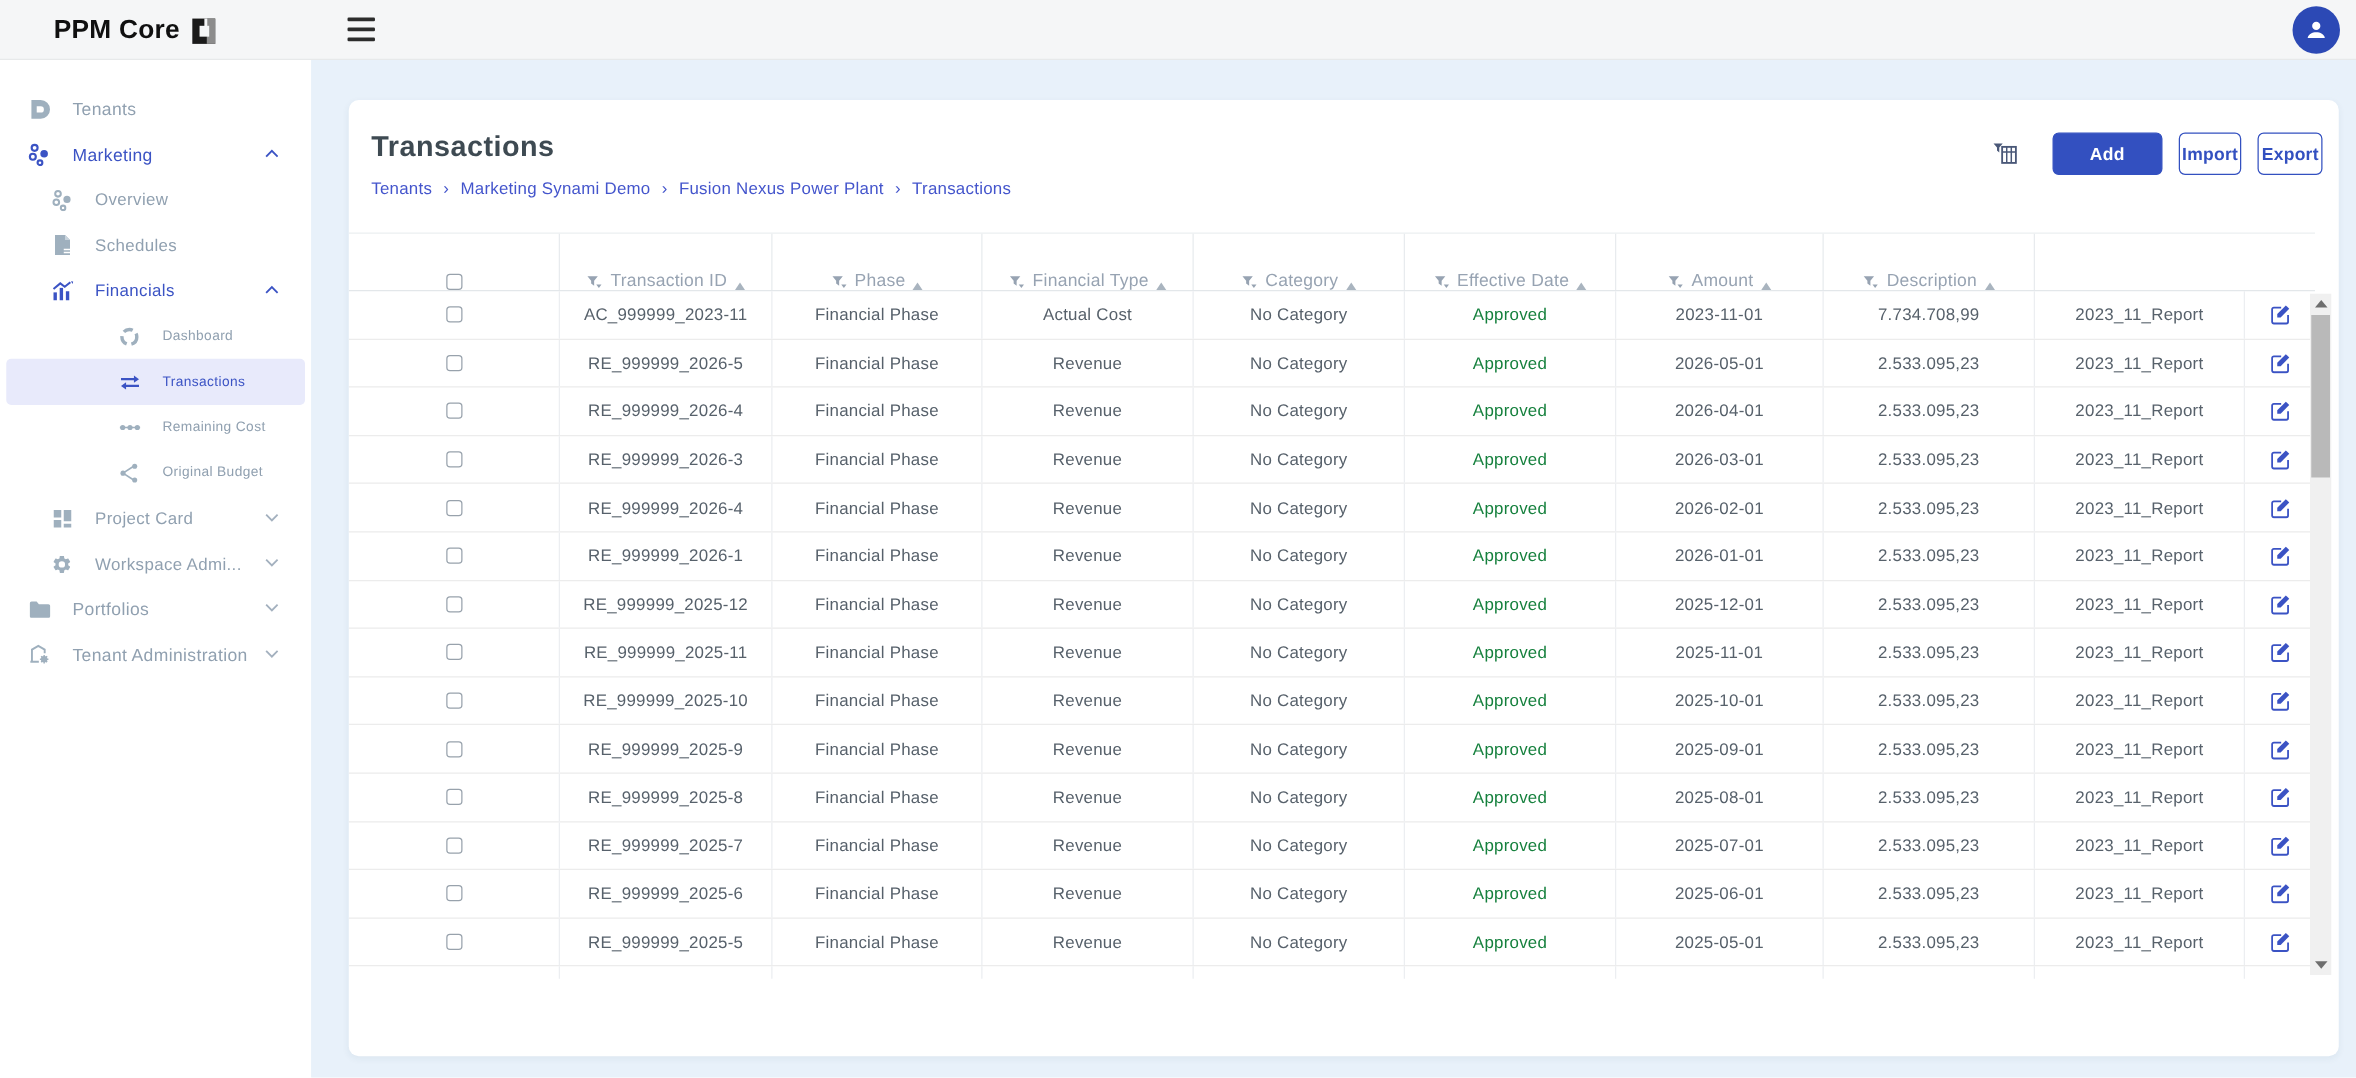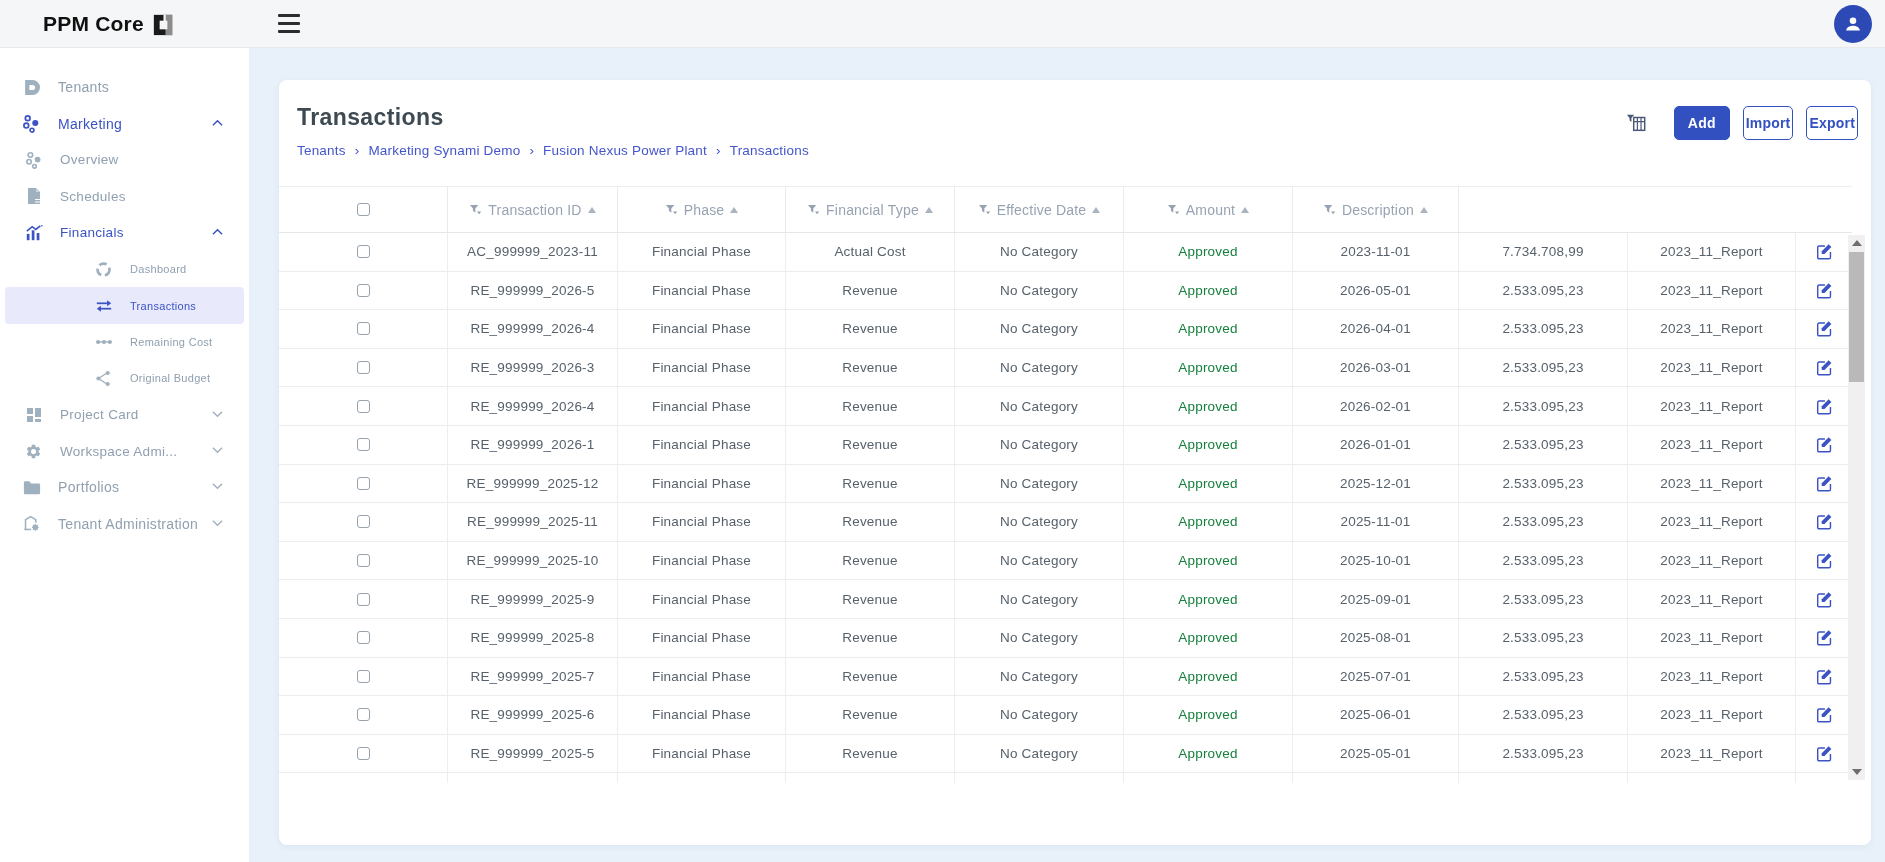--- a/index.html
+++ b/index.html
@@ -17,51 +17,51 @@
   .avatar { position:absolute; right:13px; top:5px; width:38px; height:38px; border-radius:50%;
     background:#2c49b5; display:flex; align-items:center; justify-content:center; cursor:pointer; }
 
   
   .sidebar { position:fixed; top:48px; left:0; width:249px; height:814px; background:#ffffff; padding-top:21px; }
   .nav-item { position:relative; height:36.4px; display:flex; align-items:center; cursor:pointer;
     color:#90a0b0; font-size:14px; font-weight:500; letter-spacing:.3px; }
   .nav-item .nico { width:19px; height:19px; flex:0 0 19px; display:flex; align-items:center; justify-content:center; }
   .nav-item .nlabel { margin-left:17px; white-space:nowrap; }
   .lvl1 { padding-left:22px; }
-  .lvl2 { padding-left:24px; font-size:13.5px; }
+  .lvl2 { padding-left:40px; font-size:13.5px; }
   .lvl3 { padding-left:94px; font-size:11px; }
   .nav-item.blue { color:#3b53c4; }
   .nav-item.active { background:#e8eafb; border-radius:4px; margin:0 5px; padding-left:89px; }
   .nav-item .chev { position:absolute; right:26px; top:50%; margin-top:-5px; }
 
   
   .main { position:fixed; top:48px; left:249px; width:1636px; height:814px; background:#e8f1fa;
     padding:32px 14px 17px 30px; }
   .card { width:1592px; height:765px; background:#ffffff; border-radius:8px;
     box-shadow:0 2px 6px rgba(30,60,90,.06); position:relative; overflow:hidden; }
 
   .card-head { padding:24px 13px 0 18px; }
   .head-row { display:flex; align-items:flex-start; justify-content:space-between; }
   .page-title { font-size:23px; font-weight:700; color:#3e4a52; letter-spacing:.4px; }
   .breadcrumb { margin-top:12px; display:flex; gap:9px; font-size:13.5px; color:#4455cc; letter-spacing:.2px; }
   .breadcrumb .bc-link { cursor:pointer; }
   .actions { display:flex; align-items:center; gap:13px; margin-top:2px; }
   .btn { height:34px; border-radius:5px; font-weight:700; font-size:14px; letter-spacing:.2px;
     display:flex; align-items:center; justify-content:center; cursor:pointer; }
-  .btn-solid { background:#3350c0; color:#fff; padding:0 13px; border:1.5px solid #3350c0; }
+  .btn-solid { background:#3350c0; color:#fff; padding:0 29px; border:1.5px solid #3350c0; }
   .btn-outline { background:#fff; color:#3350c0; padding:0 2px; border:1.5px solid #3350c0; }
   .col-chooser { margin-right:14px; cursor:pointer; display:flex; align-items:center; }
 
   
   .tbl { margin-top:28px; width:1573px; }
   .grid-row { display:grid;
     grid-template-columns:168px 170px 168px 169px 169px 169px 166px 169px 168px 57px; }
   .thead { height:47px; border-top:1px solid #eceff1; border-bottom:1px solid #e3e7ea;
     align-items:center; }
-  .hcell { display:flex; align-items:center; justify-content:center; gap:6px; height:100%;
+  .hcell { display:flex; align-items:flex-end; justify-content:center; gap:6px; height:100%;
     font-size:14px; color:#97a3b2; font-weight:500; letter-spacing:.2px; }
   .hcell + .hcell { border-left:1px solid #e8ebee; }
   .sort-up { width:0; height:0; border-left:4.5px solid transparent; border-right:4.5px solid transparent;
     border-bottom:6px solid #a9b4bf; display:inline-block; }
   .trow { height:38.6px; border-bottom:1px solid #ececec; align-items:center; }
   .cell { display:flex; align-items:center; justify-content:center; height:100%;
     font-size:13.5px; color:#57616b; letter-spacing:.2px; white-space:nowrap; }
   .cell + .cell { border-left:1px solid #eceef1; }
   .cell.status { color:#15803d; }
   .partial-row { height:10px; align-items:stretch; }
@@ -347,20 +347,28 @@
               <path d="M8.6 8.2l2.3 3 2.3-3z"></path>
             </svg>
           <span>Financial Type</span>
             <span class="sort-up"></span>
         </div>
         <div class="hcell">
           <svg class="funnel" width="13" height="12" viewBox="0 0 14 13" fill="#97a3b2">
               <path d="M1 1h9L6.8 5v4.4L4.2 7.4V5z"></path>
               <path d="M8.6 8.2l2.3 3 2.3-3z"></path>
             </svg>
+          <span>Category</span>
+            <span class="sort-up"></span>
+        </div>
+        <div class="hcell">
+          <svg class="funnel" width="13" height="12" viewBox="0 0 14 13" fill="#97a3b2">
+              <path d="M1 1h9L6.8 5v4.4L4.2 7.4V5z"></path>
+              <path d="M8.6 8.2l2.3 3 2.3-3z"></path>
+            </svg>
           <span>Effective Date</span>
             <span class="sort-up"></span>
         </div>
         <div class="hcell">
           <svg class="funnel" width="13" height="12" viewBox="0 0 14 13" fill="#97a3b2">
               <path d="M1 1h9L6.8 5v4.4L4.2 7.4V5z"></path>
               <path d="M8.6 8.2l2.3 3 2.3-3z"></path>
             </svg>
           <span>Amount</span>
             <span class="sort-up"></span>

